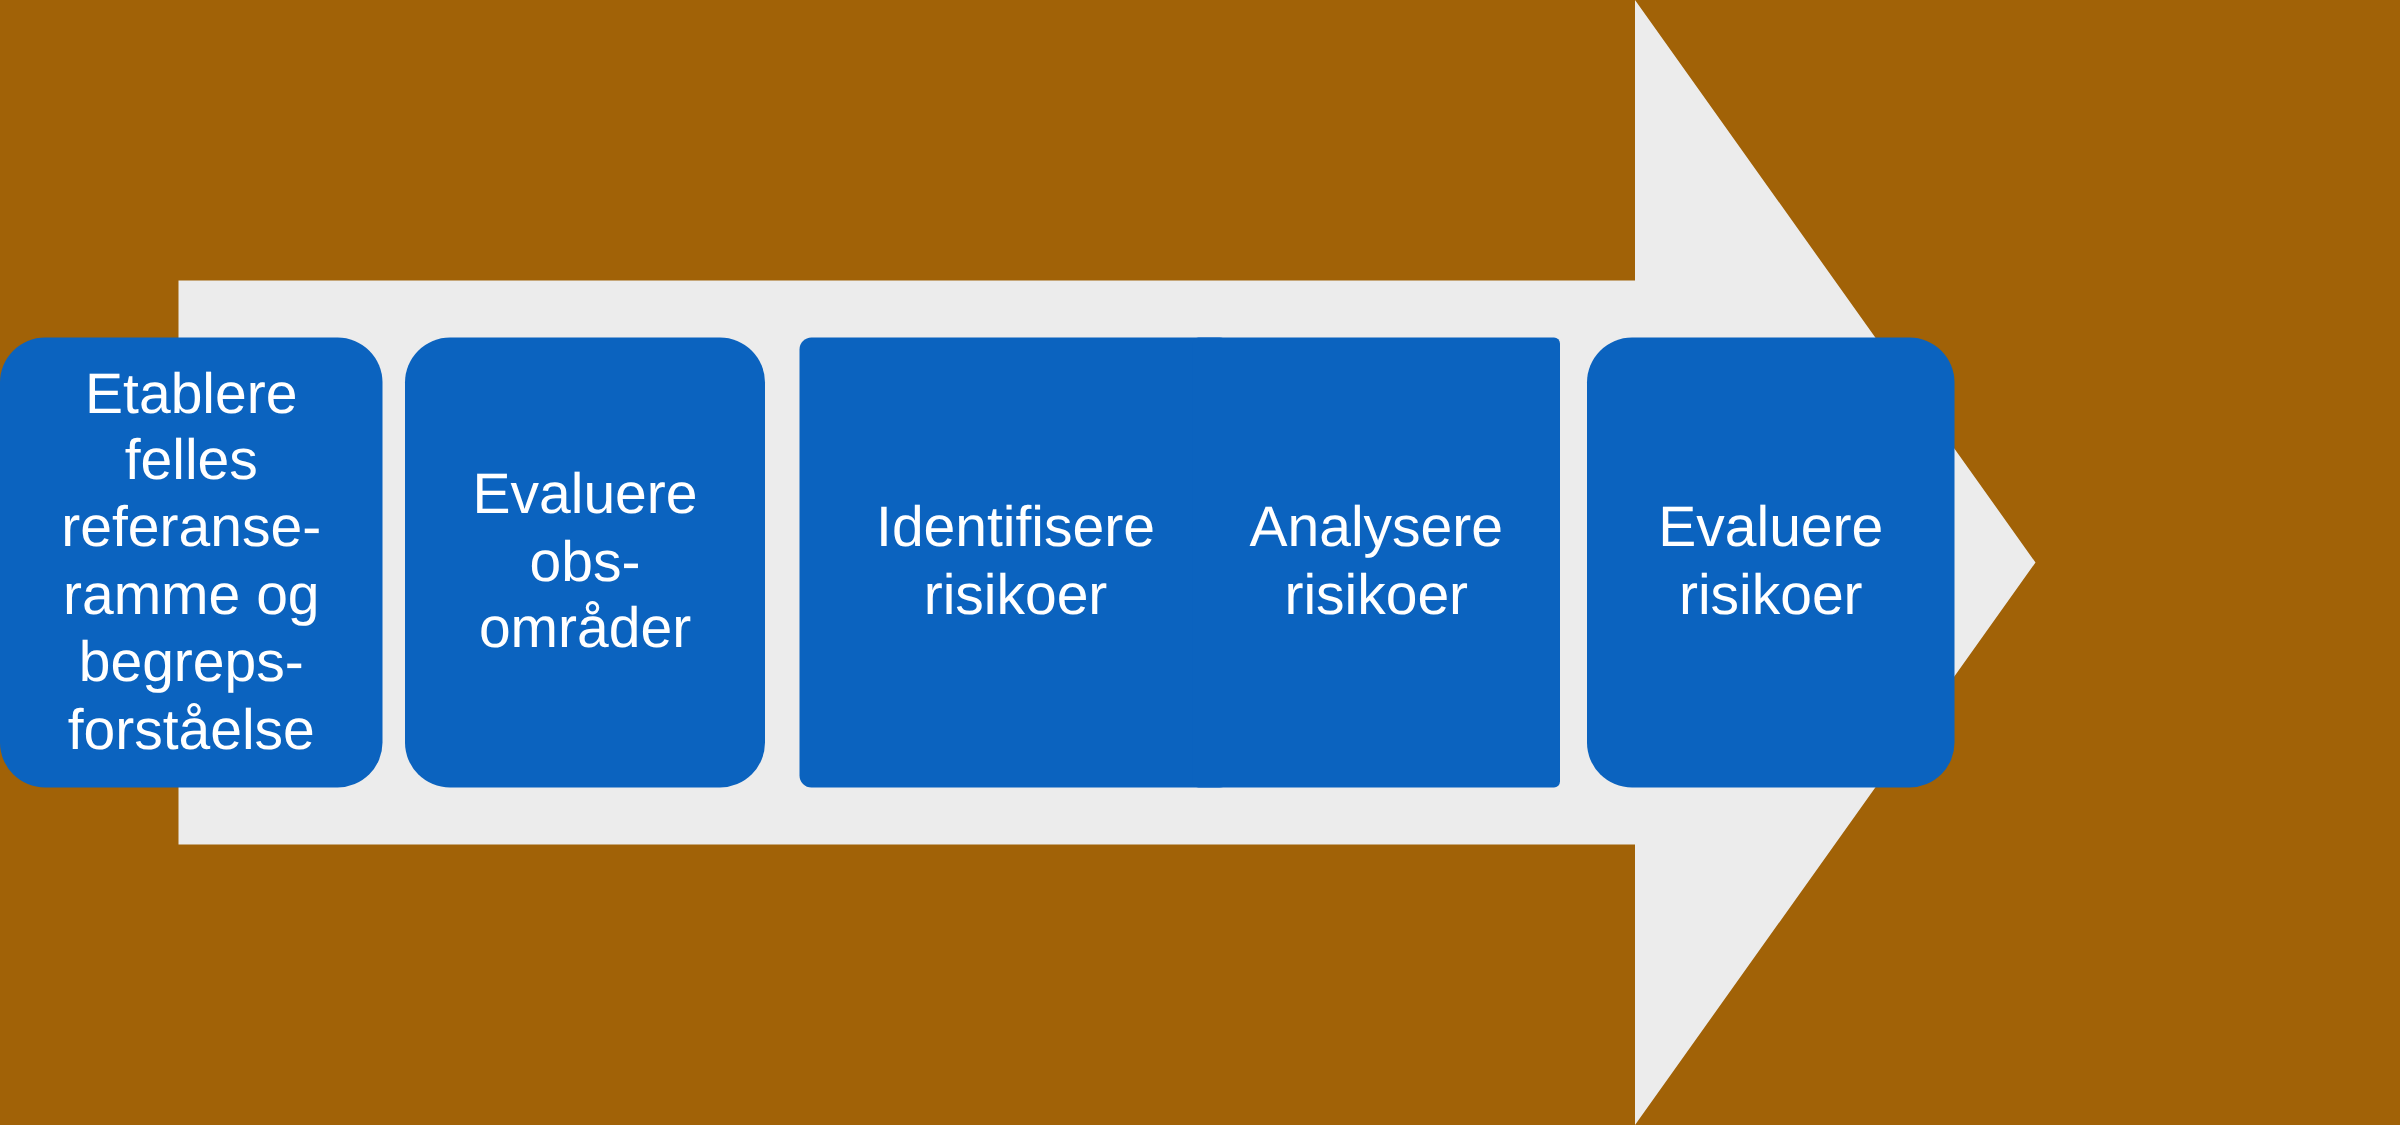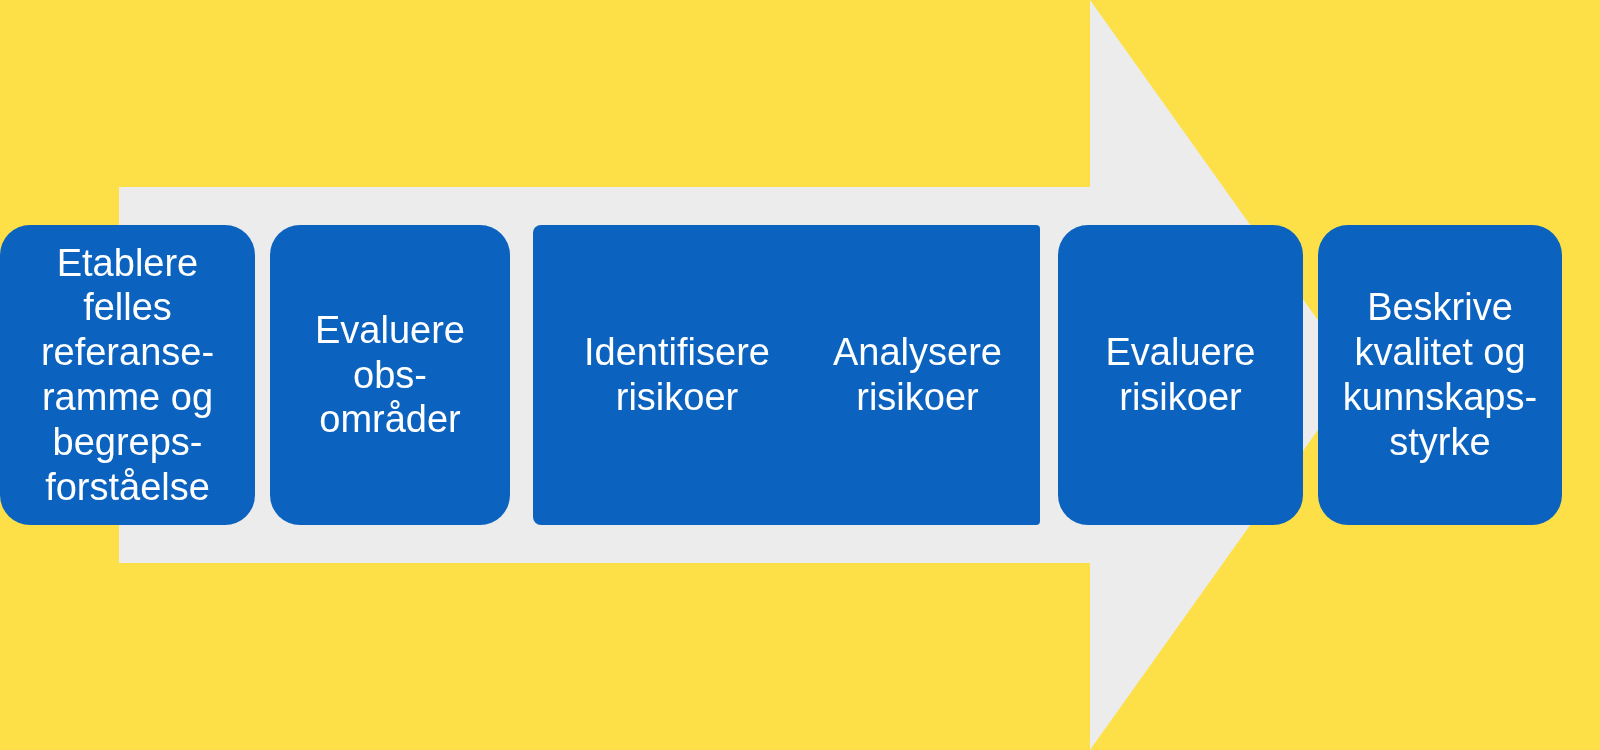--- a/index.html
+++ b/index.html
@@ -44,21 +44,21 @@
   }
   .step-label {
     display: block;
     width: 100%;
     white-space: pre-line;
   }
 </style>
 </head>
 <body>
 
-<div id="canvas" style="background: #fde047;">
+<div id="canvas" style="background: #a16207;">
 
   <svg id="arrow-layer" viewBox="0 0 1600 750" preserveAspectRatio="none" xmlns="http://www.w3.org/2000/svg">
     <polygon id="arrow-poly" points="119,187 1090,187 1090,0 1357,375 1090,750 1090,563 119,563" fill="#ECECEC"></polygon>
   </svg>
 
   <div class="step-box" style="left: 0px; top: 225px; width: 255px; height: 300px; background: rgb(11, 99, 191); color: rgb(255, 255, 255); border-radius: 30px; font-size: 38px;">
     <span class="step-label">Etablere
 felles
 referanse-
 ramme og
@@ -80,20 +80,14 @@
   <div class="step-box" style="left: 795px; top: 225px; width: 245px; height: 300px; background: rgb(11, 99, 191); color: rgb(255, 255, 255); border-radius: 4px; font-size: 38px;">
     <span class="step-label">Analysere
 risikoer</span>
   </div>
 
   <div class="step-box" style="left: 1058px; top: 225px; width: 245px; height: 300px; background: rgb(11, 99, 191); color: rgb(255, 255, 255); border-radius: 30px; font-size: 38px;">
     <span class="step-label">Evaluere
 risikoer</span>
   </div>
 
-  <div class="step-box" style="left: 1318px; top: 225px; width: 244px; height: 300px; background: rgb(11, 99, 191); color: rgb(255, 255, 255); border-radius: 30px; font-size: 38px;">
-    <span class="step-label">Beskrive
-kvalitet og
-kunnskaps-
-styrke</span>
-  </div>
 
 </div>
 
 </body></html>

